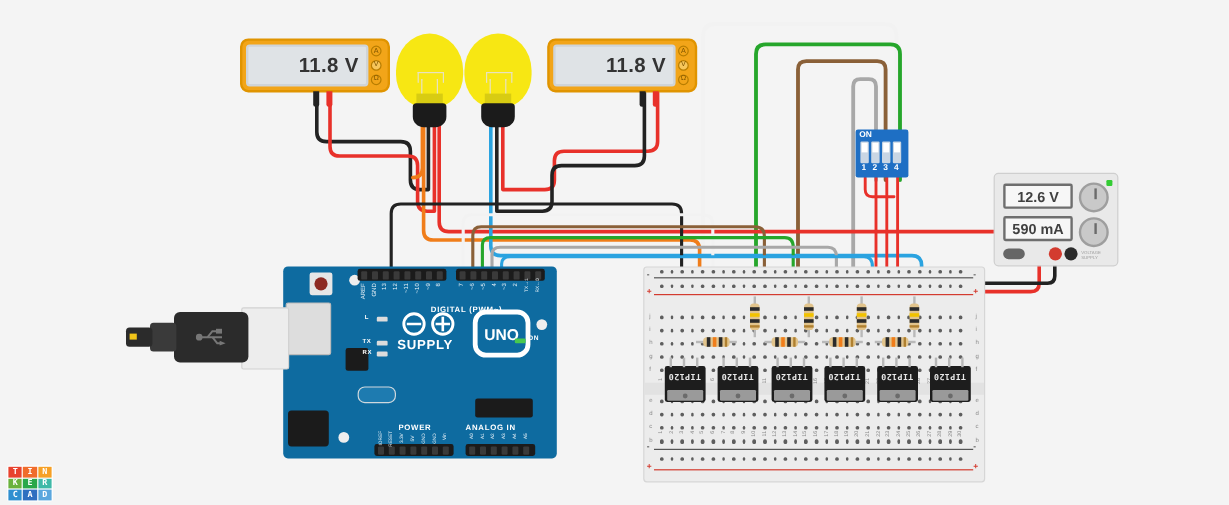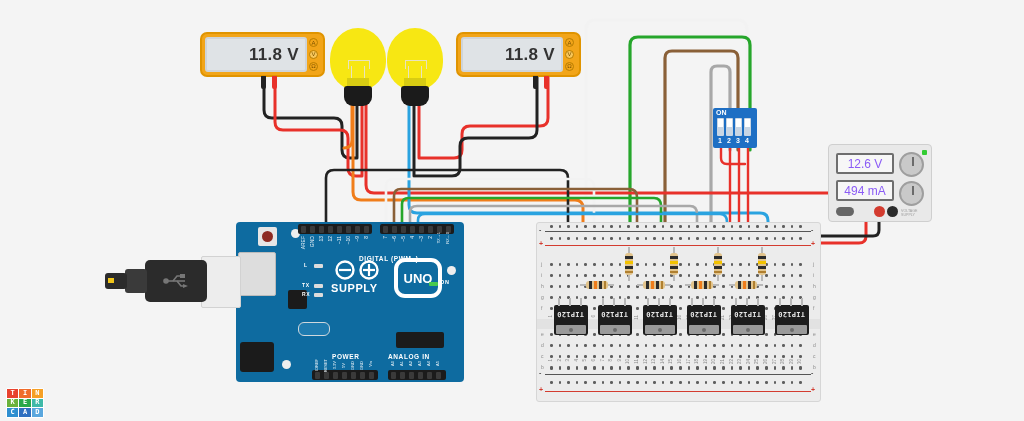--- a/index.html
+++ b/index.html
@@ -38,21 +38,21 @@
   .bulb-neck{position:absolute;left:17px;top:50px;width:22px;height:12px;background:#d8cc12;}
   .bulb-base{position:absolute;left:14px;top:58px;width:28px;height:20px;background:#1b1b1b;
              border-radius:3px 3px 9px 9px;}
   .bulb-fil{position:absolute;border:1.6px solid #e8e2c0;border-bottom:none;}
 
   
   #psu{left:828px;top:144px;width:104px;height:78px;background:#e9e9e9;
        border:1px solid #cfcfcf;border-radius:4px;box-sizing:border-box;padding:5px;}
   .psu-disp{width:58px;height:21px;background:#f7f7f7;border:2px solid #6e6e6e;border-radius:2px;
             display:flex;align-items:center;justify-content:center;box-sizing:border-box;}
-  .psu-val{font-size:12px;font-weight:normal;color:#8b5cf6;}
+  .psu-val{font-size:12px;font-weight:bold;color:#404040;}
   .knob{width:25px;height:25px;border-radius:50%;background:#c9c9c9;border:2px solid #9e9e9e;
         box-sizing:border-box;position:relative;}
   .knob::after{content:"";position:absolute;left:11px;top:3px;width:2px;height:9px;background:#6b6b6b;}
   .psu-led{width:5px;height:5px;background:#33cc33;border-radius:1px;}
   .psu-jack{width:11px;height:11px;border-radius:50%;}
 
   
   #dip{left:713px;top:108px;width:44px;height:40px;background:#1e6fc4;border-radius:2px;}
   #dip .on{position:absolute;left:3px;top:1px;color:#fff;font-size:7px;font-weight:bold;}
   .dip-slot{position:absolute;top:10px;width:7px;height:18px;background:#c9d6e4;border-radius:1px;}
@@ -231,21 +231,21 @@
     <span class="dip-num" style="left:14px;">2</span>
     <span class="dip-num" style="left:23px;">3</span>
     <span class="dip-num" style="left:32px;">4</span>
   </div>
 
   <div class="abs" id="psu">
     <div class="psu-disp" style="position:absolute;left:7px;top:8px;">
       <span class="psu-val">12.6 V</span>
     </div>
     <div class="psu-disp" style="position:absolute;left:7px;top:35px;">
-      <span class="psu-val">494 mA</span>
+      <span class="psu-val">590 mA</span>
     </div>
     <div class="knob" style="position:absolute;left:70px;top:7px;"></div>
     <div class="knob" style="position:absolute;left:70px;top:36px;"></div>
     <div class="psu-led" style="position:absolute;left:93px;top:5px;"></div>
     <div style="position:absolute;left:7px;top:62px;width:18px;height:9px;background:#666;border-radius:5px;"></div>
     <div class="psu-jack" style="position:absolute;left:45px;top:61px;background:#d33b2f;"></div>
     <div class="psu-jack" style="position:absolute;left:58px;top:61px;background:#2b2b2b;"></div>
     <span style="position:absolute;left:72px;top:64px;font-size:3.6px;color:#9c9c9c;line-height:1.2;">VOLTAGE SUPPLY</span>
   </div>
 

